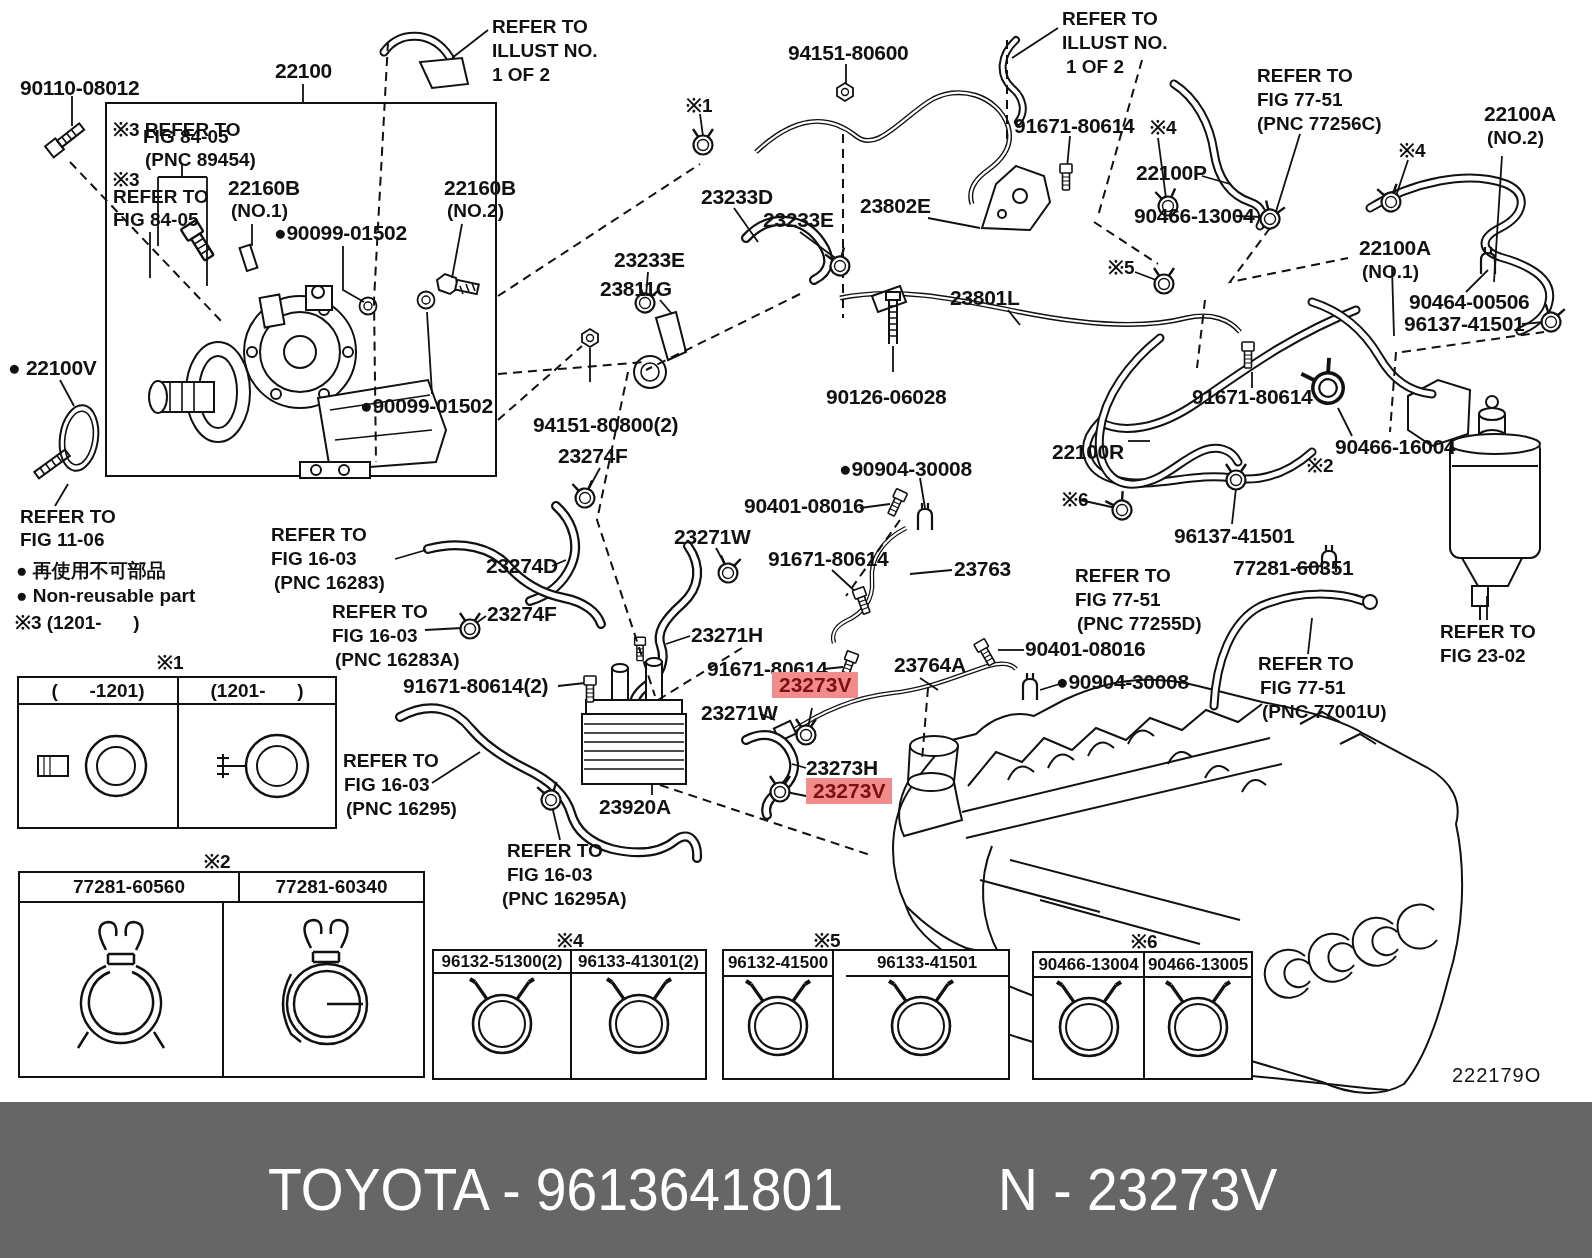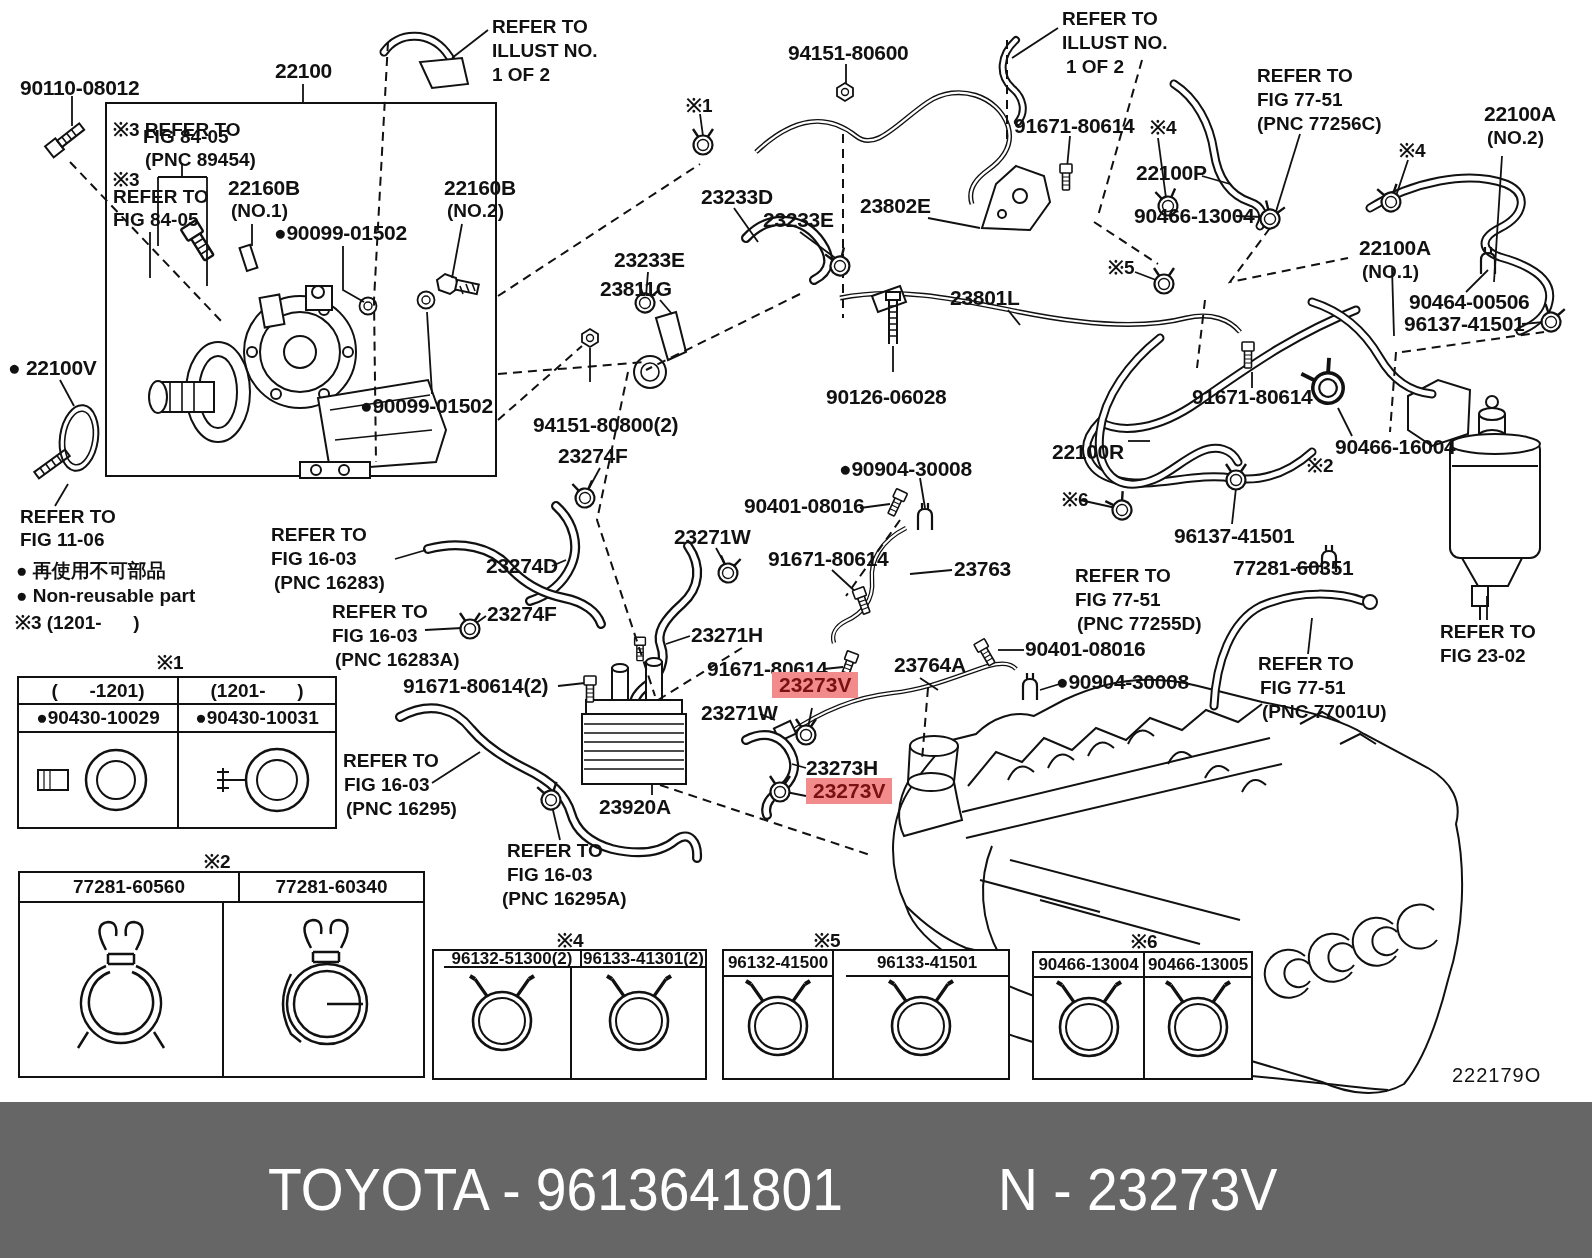--- a/index.html
+++ b/index.html
@@ -436,24 +436,20 @@
       <div class="lb" style="left: 557px; top: 931px;">※4</div>
       <div class="lb" style="left: 814px; top: 931px;">※5</div>
       <div class="lb" style="left: 1131px; top: 932px;">※6</div>
     </div>
 
 <div class="tbl" style="left:17px;top:676px;width:320px;height:153px;">
   <div class="trow" style="height:27px;">
     <div class="tc f19" style="width:160px;">(      -1201)</div>
     <div class="tc f19" style="flex:1;">(1201-      )</div>
   </div>
-  <div class="trow" style="height:28px;">
-    <div class="tc f19" style="width:160px;">●90430-10029</div>
-    <div class="tc f19" style="flex:1;">●90430-10031</div>
-  </div>
   <div class="trow grow">
     <div class="tc" style="width:160px;">
       <svg width="140" height="90" viewBox="0 0 140 90">
             <g stroke="#111" fill="none">
               <circle cx="88" cy="45" r="30" stroke-width="2.5" fill="#fff"></circle>
               <circle cx="88" cy="45" r="19" stroke-width="2"></circle>
               <rect x="10" y="35" width="30" height="20" stroke-width="2" fill="#fff"></rect>
               <path d="M16,35 v20 M22,35 v20" stroke-width="1.2"></path>
             </g>
           </svg>
@@ -496,21 +492,21 @@
               <circle cx="88" cy="94" r="33"></circle>
               <path d="M88,94 h36"></path>
               <path d="M52,64 q-16,30 0,60 l10,8"></path>
             </g>
           </svg>
     </div>
   </div>
 </div>
 
 <div class="tbl" style="left:432px;top:949px;width:275px;height:131px;">
-  <div class="trow" style="height:17px;padding-left:10px;">
+  <div class="trow" style="height:23px;">
     <div class="tc f17" style="width:138px;">96132-51300(2)</div>
     <div class="tc f17" style="flex:1;">96133-41301(2)</div>
   </div>
   <div class="trow grow">
     <div class="tc" style="width:138px;">
       <svg width="120" height="100" viewBox="-60 -48 120 100">
             <use href="#wclamp"></use>
           </svg>
     </div>
     <div class="tc" style="flex:1;">

